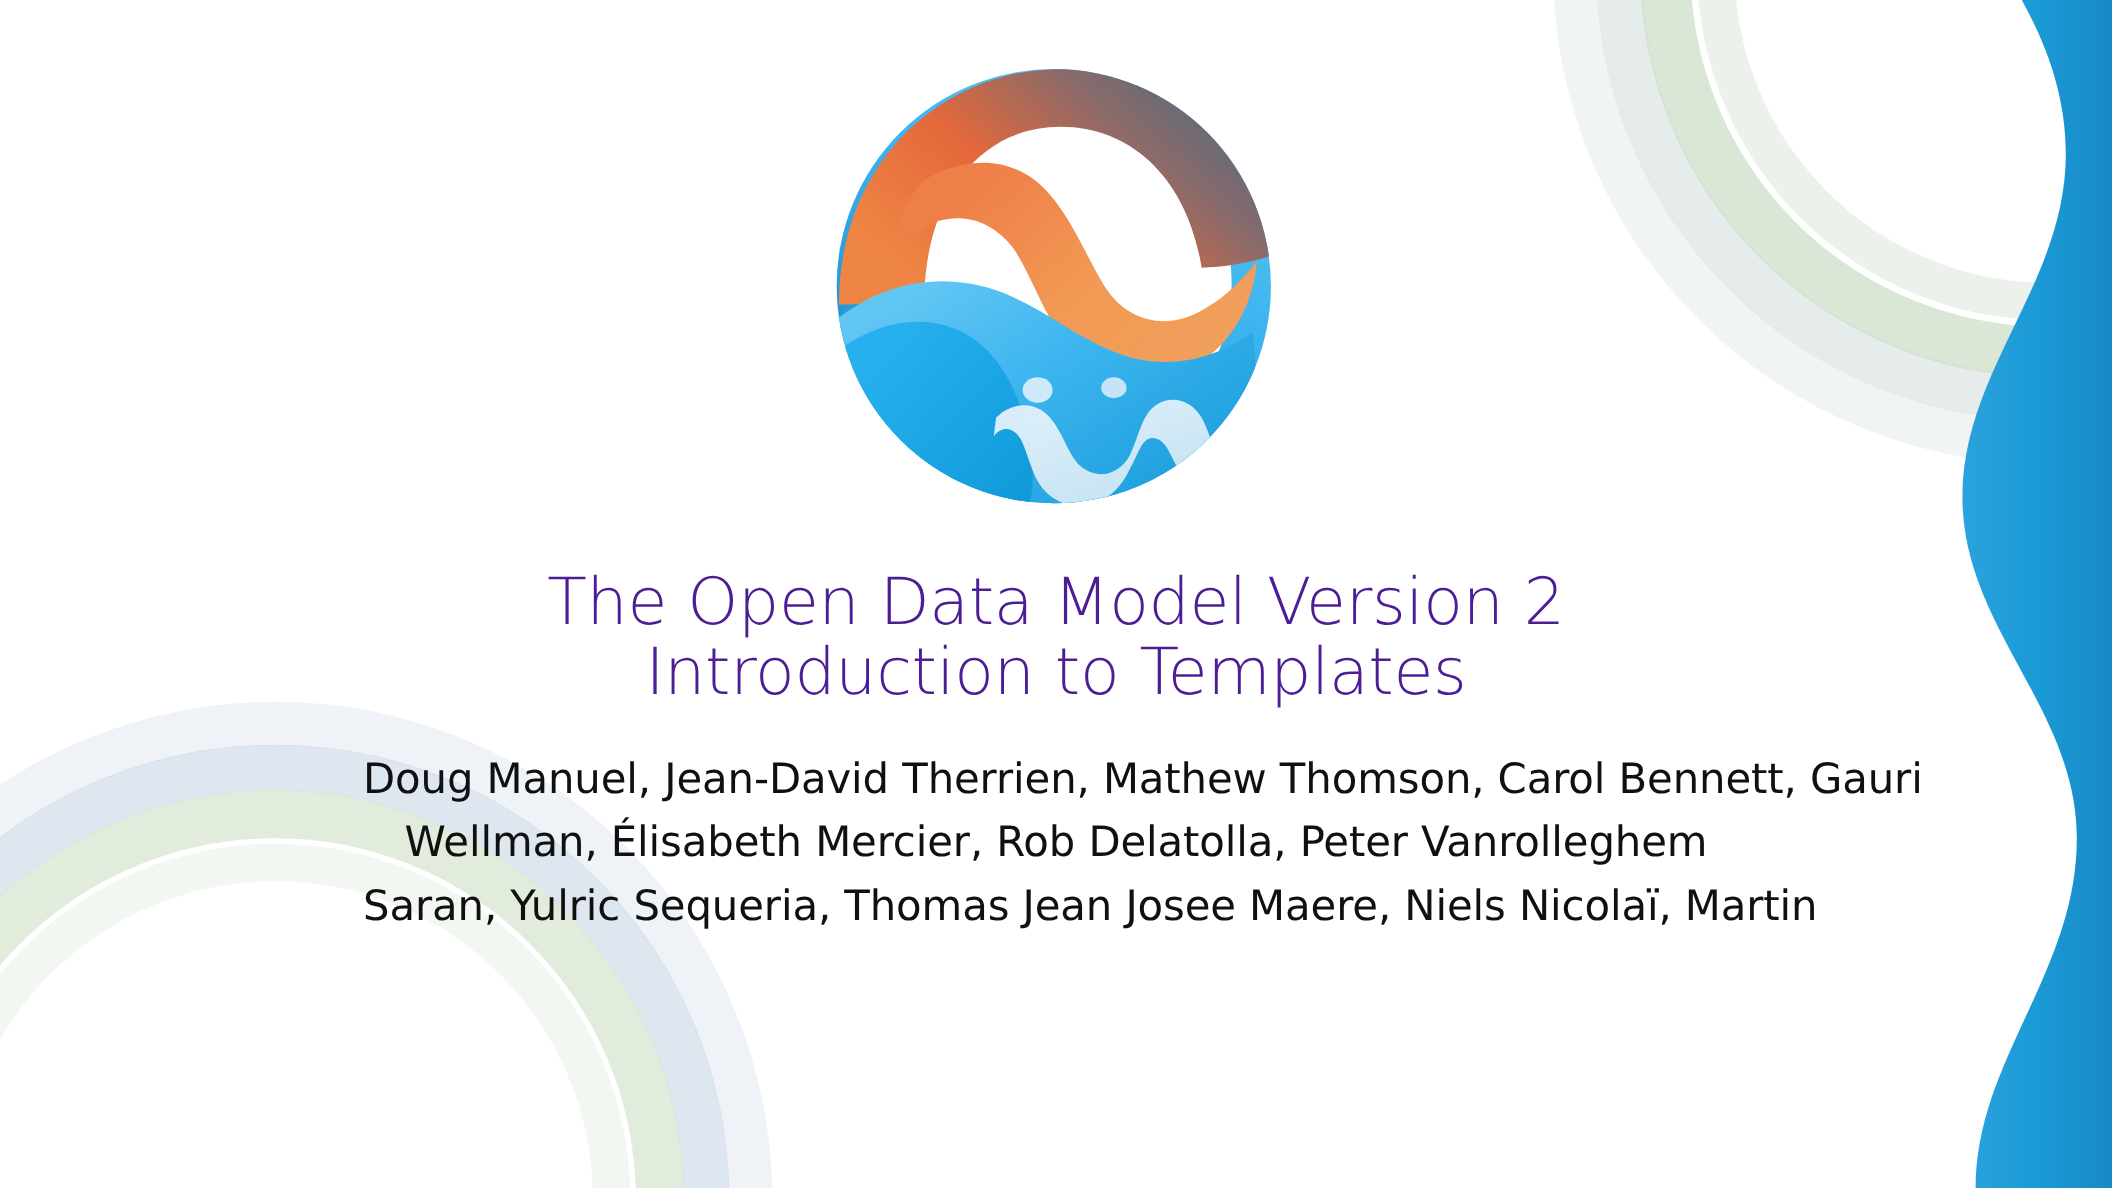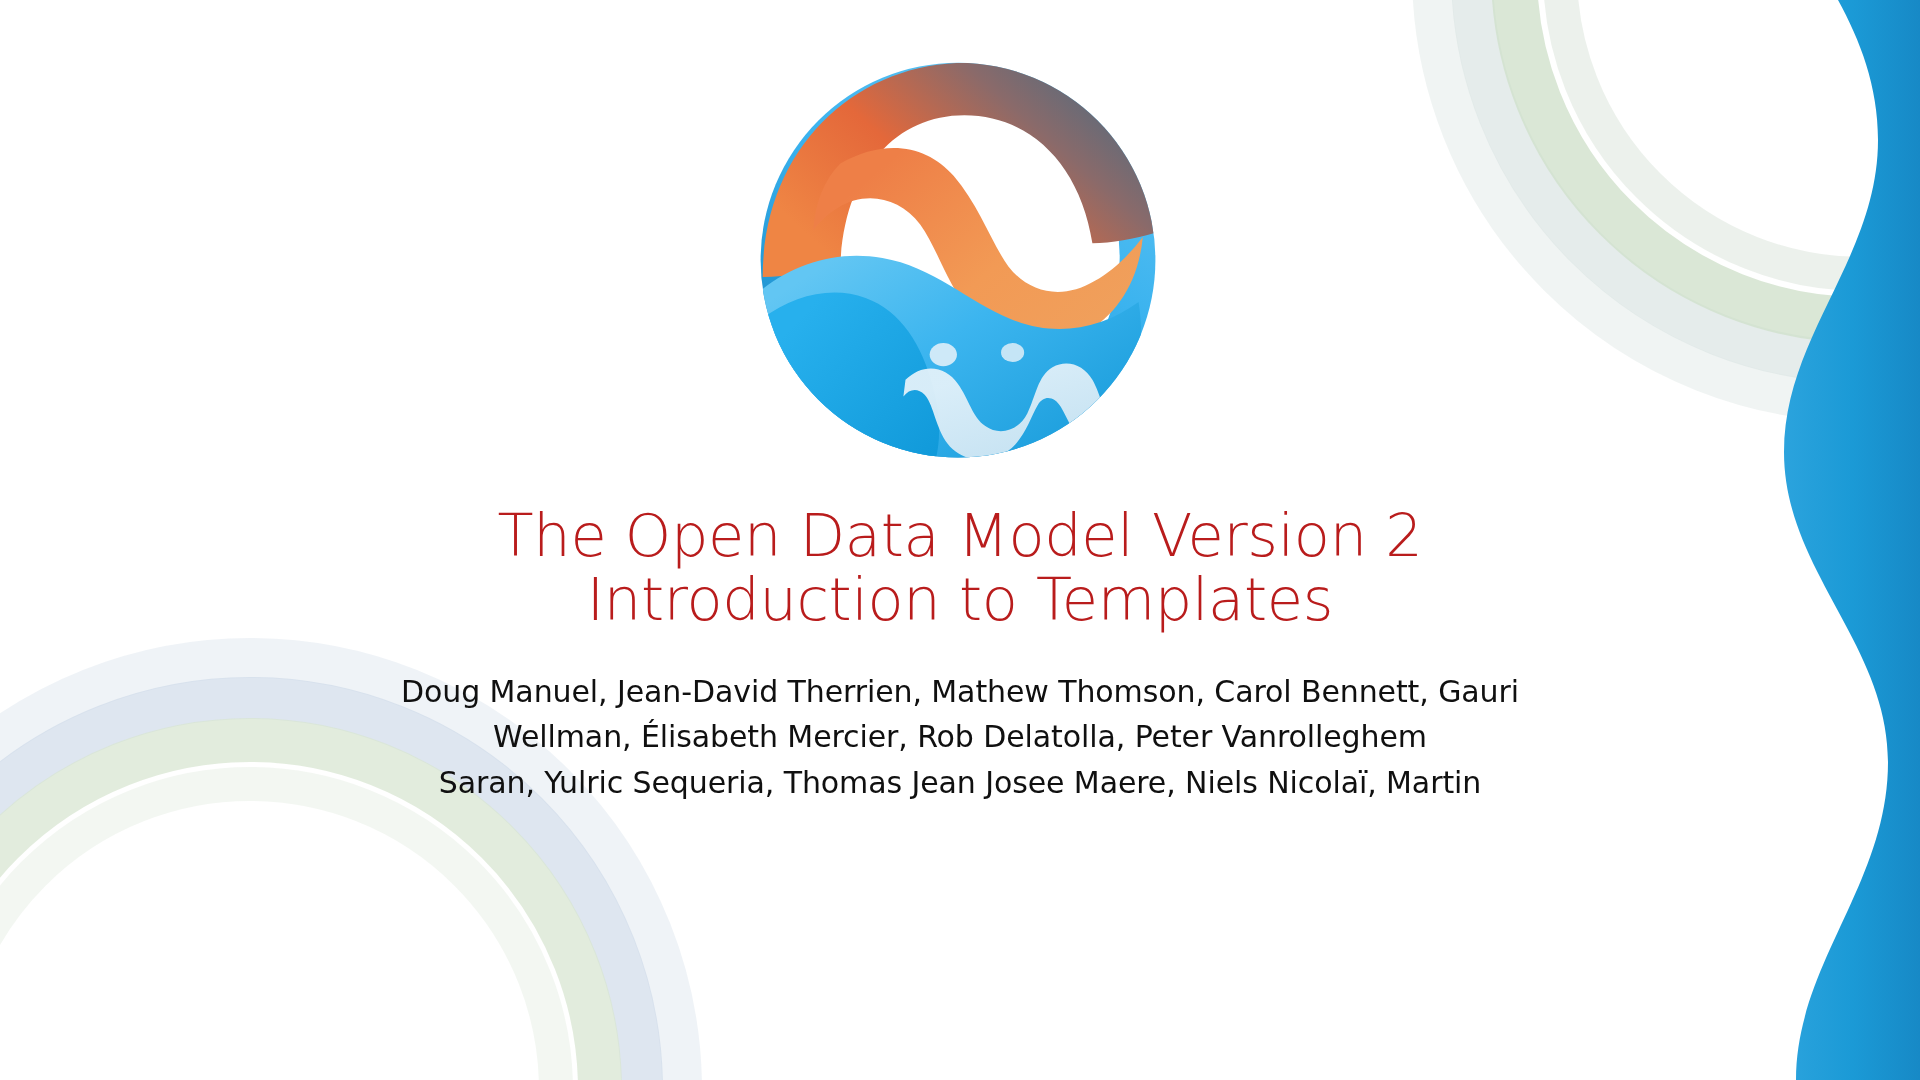--- a/index.html
+++ b/index.html
@@ -57,37 +57,37 @@
     top: 500px;
     width: 1260px;
     text-align: center;
   }
 
   #slide-title {
     font-family: "DejaVu Sans", sans-serif;
     font-weight: 300;
     font-size: 59px;
     line-height: 1.09;
-    color: #b91c1c;
+    color: #4c1d95;
     letter-spacing: -0.3px;
-    margin: 4px;
+    margin: 15px;
     padding: 0;
     text-align: center;
   }
   #slide-title .tline {
     display: block;
     white-space: nowrap;
   }
 
   #slide-authors {
     margin: 36px 0 0 0;
     padding: 0;
     font-family: "DejaVu Sans", sans-serif;
     font-weight: 400;
-    font-size: 30px;
+    font-size: 38px;
     line-height: 1.52;
     color: #101010;
     letter-spacing: -0.1px;
     text-align: center;
   }
   #slide-authors .aline {
     display: block;
     white-space: nowrap;
   }
 </style>

